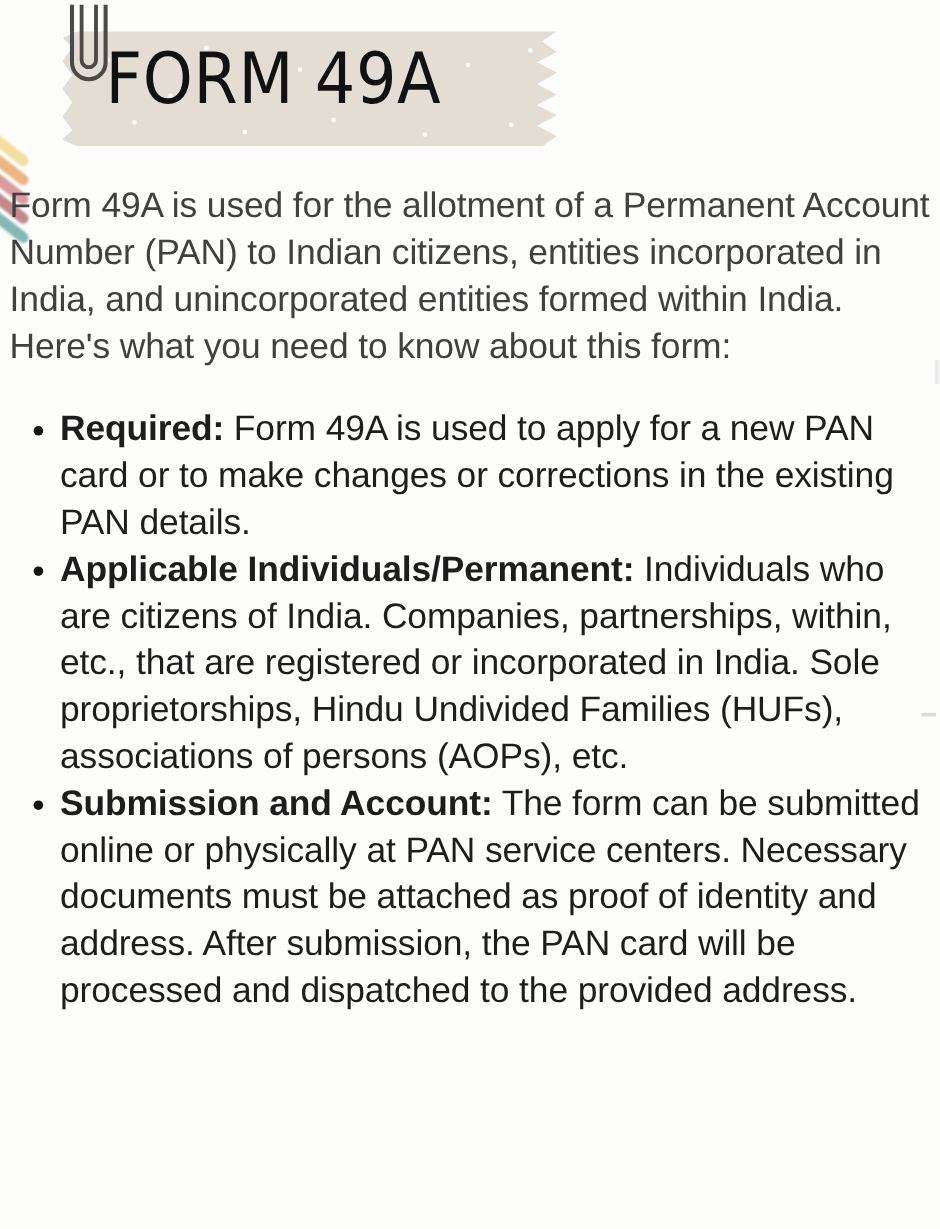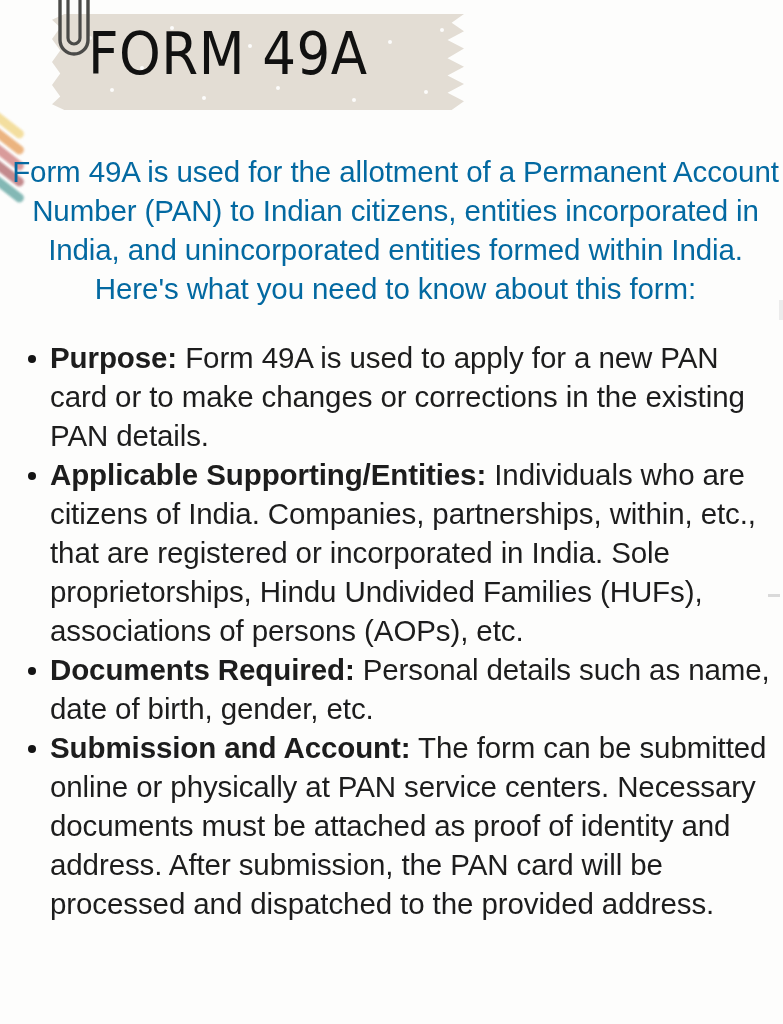--- a/index.html
+++ b/index.html
@@ -39,21 +39,21 @@
   .stripe-1 { top: 2px;  background: #f2d98f; }
   .stripe-2 { top: 18px; background: #e9a86b; }
   .stripe-3 { top: 34px; background: #d38b8b; }
   .stripe-4 { top: 50px; background: #b9767a; }
   .stripe-5 { top: 66px; background: #6fada9; }
 
   
   .banner {
     position: absolute;
     left: 0;
-    top: 0;
+    top: 12px;
     width: 641px;
     height: 120px;
   }
   .washi-tape {
     position: absolute;
     left: 52px;
     top: 14px;
     width: 412px;
     height: 96px;
     background: #e3ddd4;
@@ -102,23 +102,22 @@
   }
 
   
   .intro {
     position: absolute;
     left: 8px;
     top: 152px;
     width: 775px;
     font-size: 29.5px;
     line-height: 39px;
-    color: #0369a1;
+    color: #404040;
     letter-spacing: -0.1px;
-    text-align: center;
   }
   .bullets {
     position: absolute;
     left: 8px;
     top: 338px;
     width: 772px;
     margin: 0;
     padding: 0;
     list-style: none;
   }
@@ -194,27 +193,24 @@
     <path d="M24 -14 L24 46 A6 6 0 0 0 36 46 L36 -14" fill="none" stroke="#4a4a48" stroke-width="3.2"></path>
   </svg>
 
   <div class="doc-title">FORM 49A</div>
 </div>
 
 <div class="intro">Form 49A is used for the allotment of a Permanent Account Number (PAN) to Indian citizens, entities incorporated in India, and unincorporated entities formed within India. Here's what you need to know about this form:</div>
 
 <ul class="bullets">
   <li>
-    <span class="lead">Purpose:</span><span> Form 49A is used to apply for a new PAN card or to make changes or corrections in the existing PAN details.</span>
+    <span class="lead">Required:</span><span> Form 49A is used to apply for a new PAN card or to make changes or corrections in the existing PAN details.</span>
   </li>
   <li>
-    <span class="lead">Applicable Supporting/Entities:</span><span> Individuals who are citizens of India. Companies, partnerships, within, etc., that are registered or incorporated in India. Sole proprietorships, Hindu Undivided Families (HUFs), associations of persons (AOPs), etc.</span>
-  </li>
-  <li>
-    <span class="lead">Documents Required:</span><span> Personal details such as name, date of birth, gender, etc.</span>
+    <span class="lead">Applicable Individuals/Permanent:</span><span> Individuals who are citizens of India. Companies, partnerships, within, etc., that are registered or incorporated in India. Sole proprietorships, Hindu Undivided Families (HUFs), associations of persons (AOPs), etc.</span>
   </li>
   <li>
     <span class="lead">Submission and Account:</span><span> The form can be submitted online or physically at PAN service centers. Necessary documents must be attached as proof of identity and address. After submission, the PAN card will be processed and dispatched to the provided address.</span>
   </li>
 </ul>
 
 <div class="edge-artifact"></div>
 <div class="edge-artifact two"></div>
 
 </body></html>

